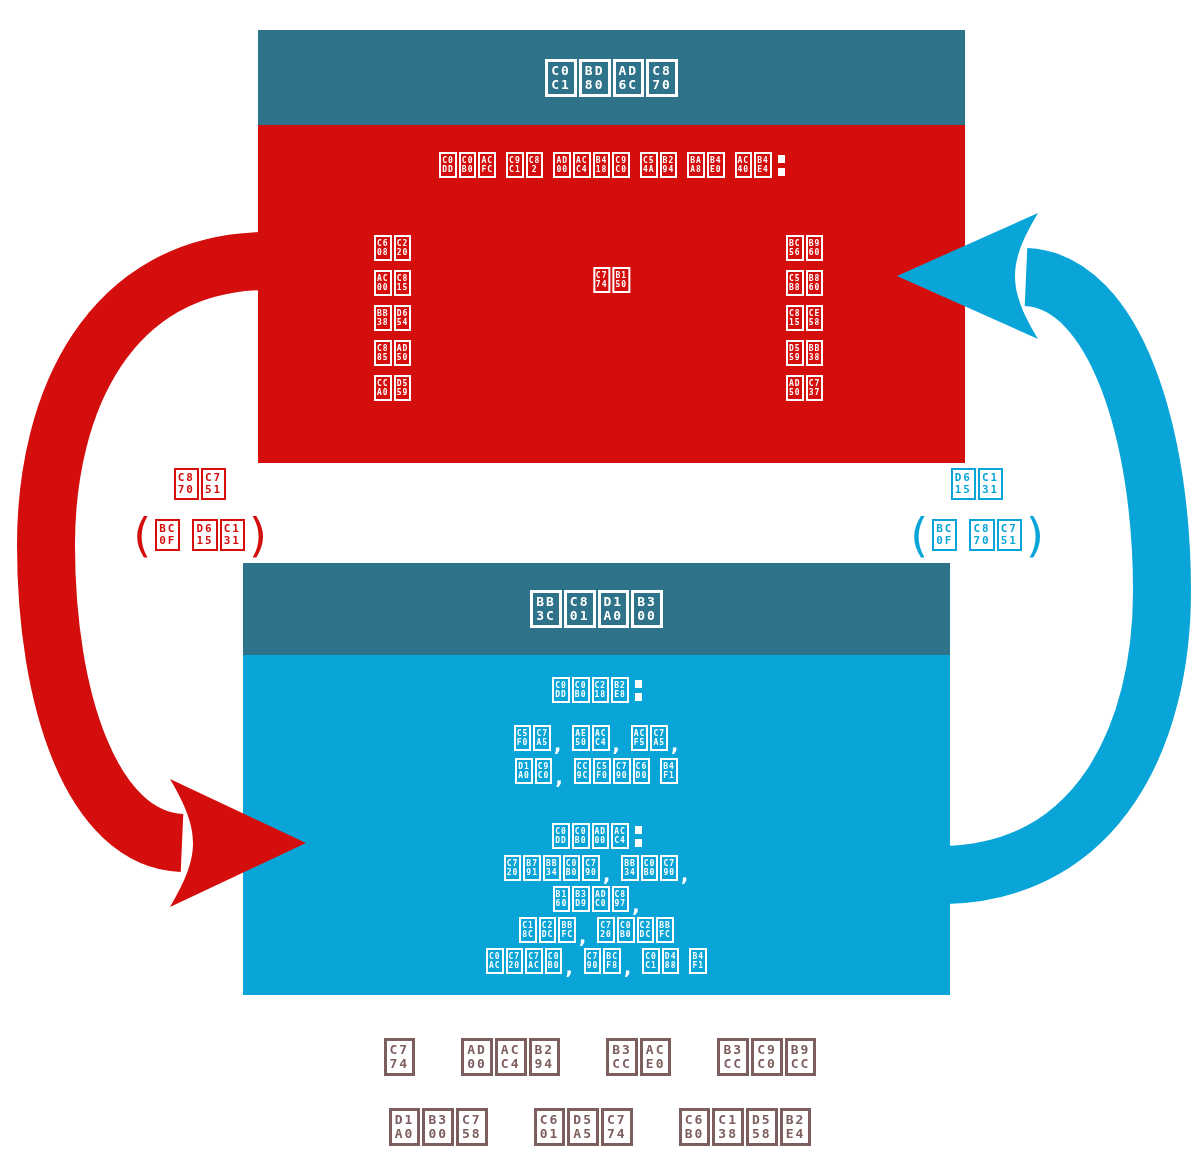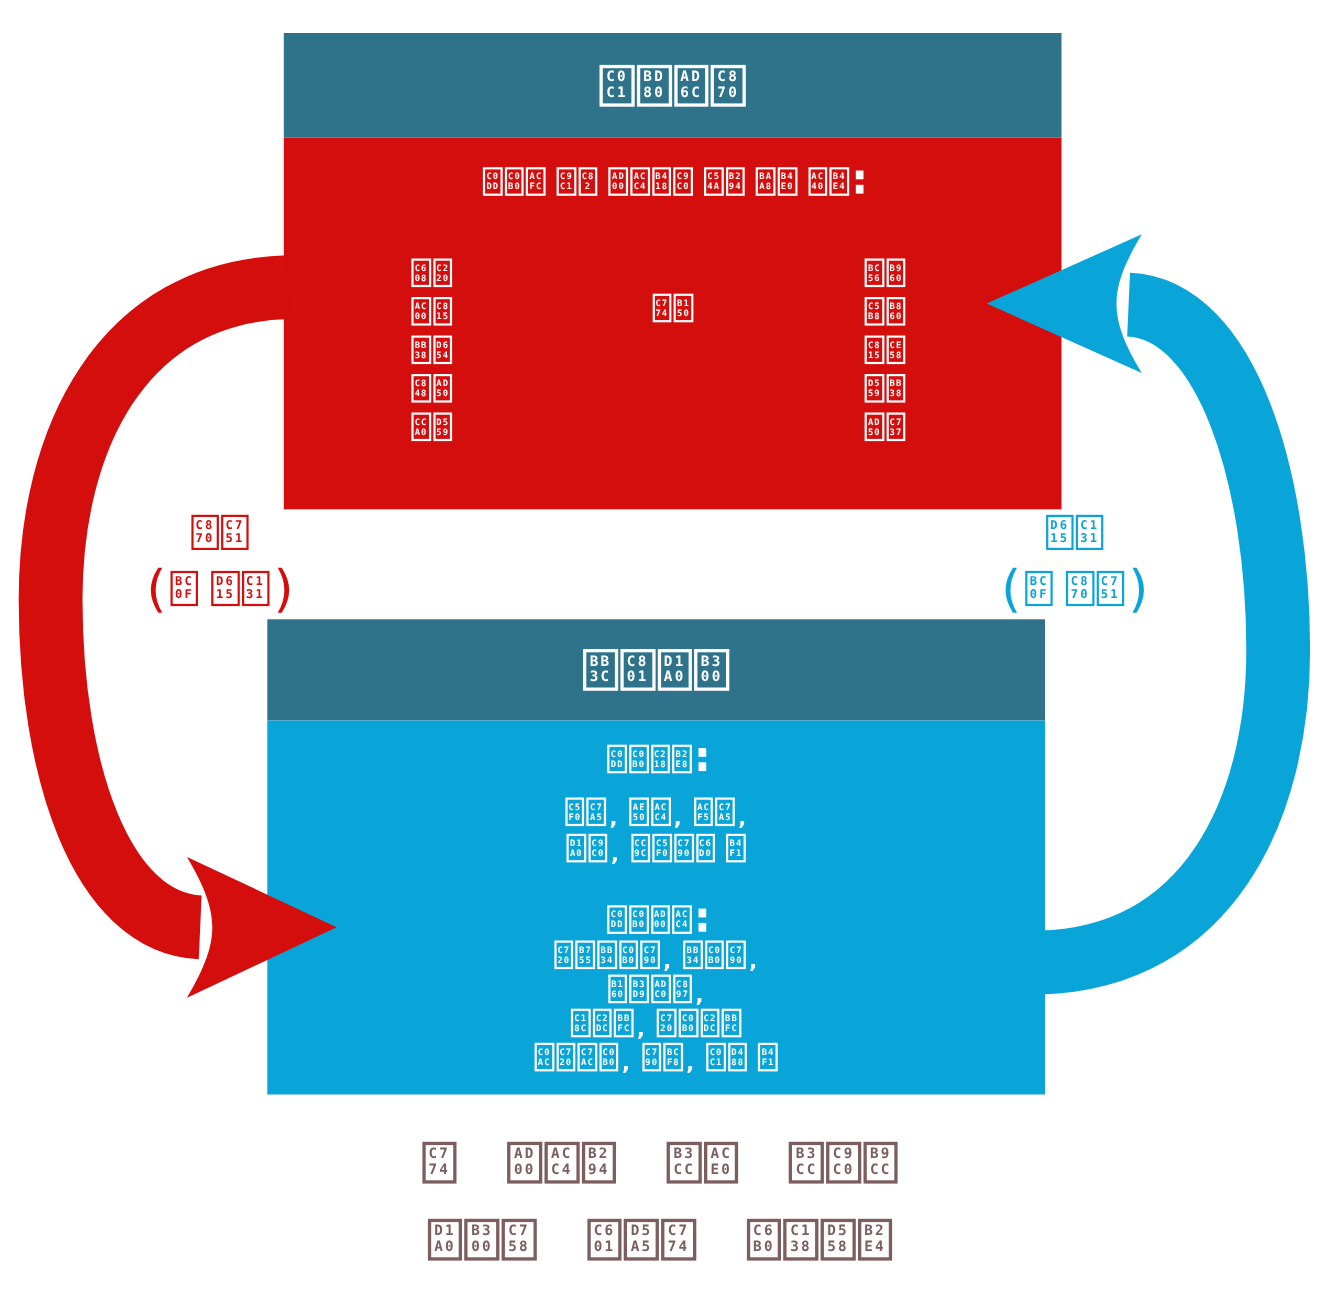--- a/index.html
+++ b/index.html
@@ -169,21 +169,21 @@
             <b>38</b>
           </span>
           <span class="tofu">
             <b>D6</b>
             <b>54</b>
           </span>
         </span>
       <span class="line sm">
           <span class="tofu">
             <b>C8</b>
-            <b>48</b>
+            <b>85</b>
           </span>
           <span class="tofu">
             <b>AD</b>
             <b>50</b>
           </span>
         </span>
       <span class="line sm">
           <span class="tofu">
             <b>CC</b>
             <b>A0</b>
@@ -449,21 +449,21 @@
             <i></i>
           </span>
         </div>
       <div class="line sm" style="margin-top:6px;">
           <span class="tofu">
             <b>C7</b>
             <b>20</b>
           </span>
           <span class="tofu">
             <b>B7</b>
-            <b>55</b>
+            <b>91</b>
           </span>
           <span class="tofu">
             <b>BB</b>
             <b>34</b>
           </span>
           <span class="tofu">
             <b>C0</b>
             <b>B0</b>
           </span>
           <span class="tofu">

